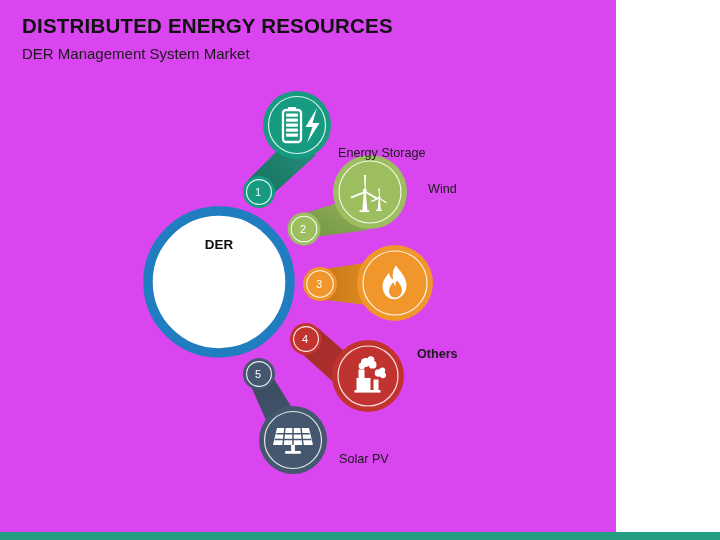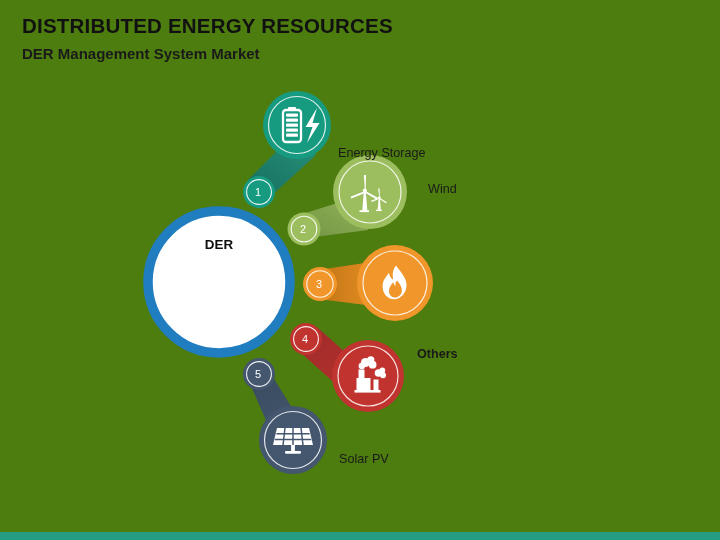--- a/index.html
+++ b/index.html
@@ -12,44 +12,44 @@
     height: 540px;
     position: relative;
     overflow: hidden;
     font-family: "Liberation Sans", sans-serif;
     -webkit-font-smoothing: antialiased;
   }
 
   #slide {
     position: absolute;
     left: 0; top: 0;
-    width: 720px;
+    width: 616px;
     height: 540px;
-    background: #4d7c0f;
+    background: #d946ef;
   }
 
   
   .title-block {
     position: absolute;
     left: 22px;
     top: 14px;
     width: 640px;
   }
   .slide-title {
     font-size: 20.5px;
     font-weight: bold;
     color: #111111;
     letter-spacing: 0.2px;
     line-height: 1.15;
     margin: 0;
     white-space: nowrap;
   }
   .slide-subtitle {
     font-size: 15px;
-    font-weight: bold;
+    font-weight: normal;
     color: #1a1a1a;
     margin: 7px 0 0 0;
     line-height: 1.2;
     white-space: nowrap;
   }
 
   
   .bottom-bar {
     position: absolute;
     left: 0;

